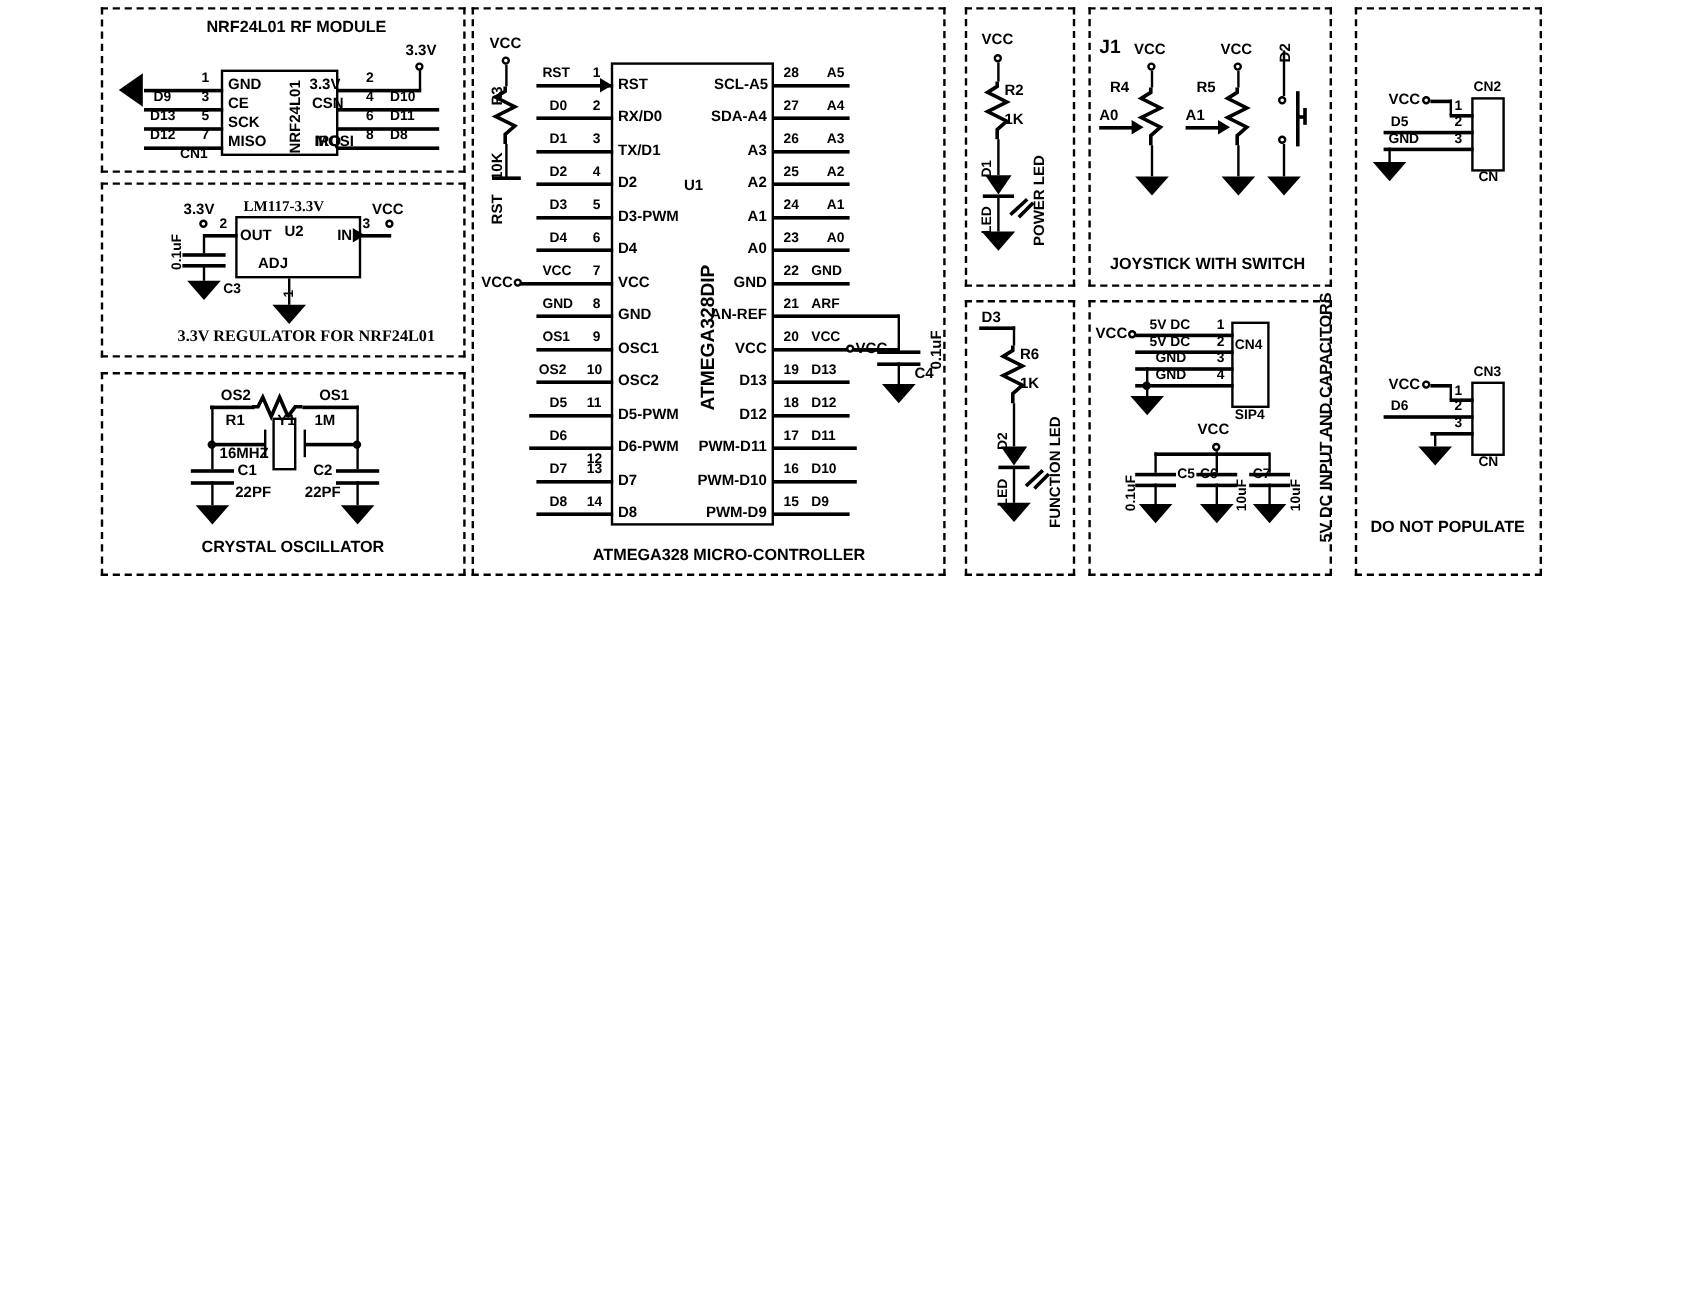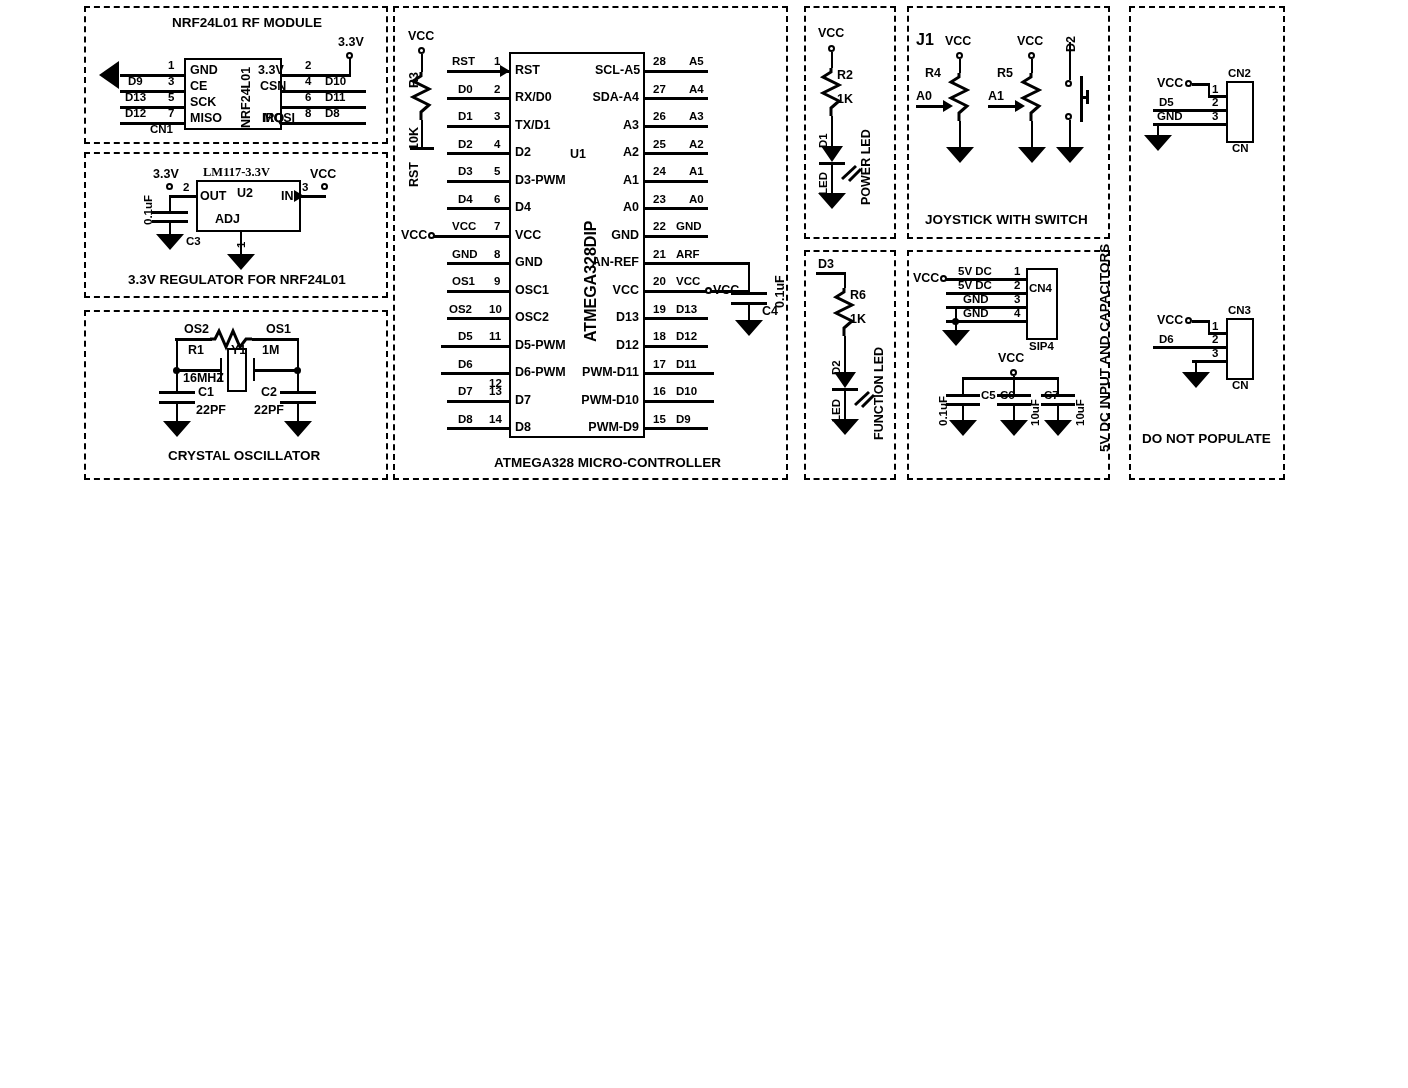--- a/index.html
+++ b/index.html
@@ -77,21 +77,21 @@
 <div class="lbl t11" style="left:305px;top:60px;">2</div>
 <div class="lbl t11" style="left:305px;top:76px;">4</div>
 <div class="lbl t11" style="left:325px;top:76px;">D10</div>
 <div class="lbl t11" style="left:305px;top:92px;">6</div>
 <div class="lbl t11" style="left:325px;top:92px;">D11</div>
 <div class="lbl t11" style="left:305px;top:108px;">8</div>
 <div class="lbl t11" style="left:325px;top:108px;">D8</div>
 
 <div class="panel" style="left:84px;top:152px;width:304px;height:146px;">
 </div>
-<div class="lbl t13" style="left:128px;top:273px;">3.3V REGULATOR FOR NRF24L01</div>
+<div class="lbl t13" style="left:148px;top:273px;font-family:Liberation Serif, serif;">3.3V REGULATOR FOR NRF24L01</div>
 
 <div class="box" style="left:196px;top:180px;width:105px;height:52px;"></div>
 <div class="lbl t12" style="left:203px;top:166px;font-family:Liberation Serif, serif;">LM117-3.3V</div>
 <div class="lbl t12" style="left:237px;top:187px;">U2</div>
 <div class="lbl t12" style="left:200px;top:190px;">OUT</div>
 <div class="lbl t12" style="left:281px;top:190px;">IN</div>
 <div class="lbl t12" style="left:215px;top:213px;">ADJ</div>
 
 <div class="h3" style="left:170px;top:195px;width:28px;"></div>
 <div class="node" style="left:166px;top:183px;"></div>

